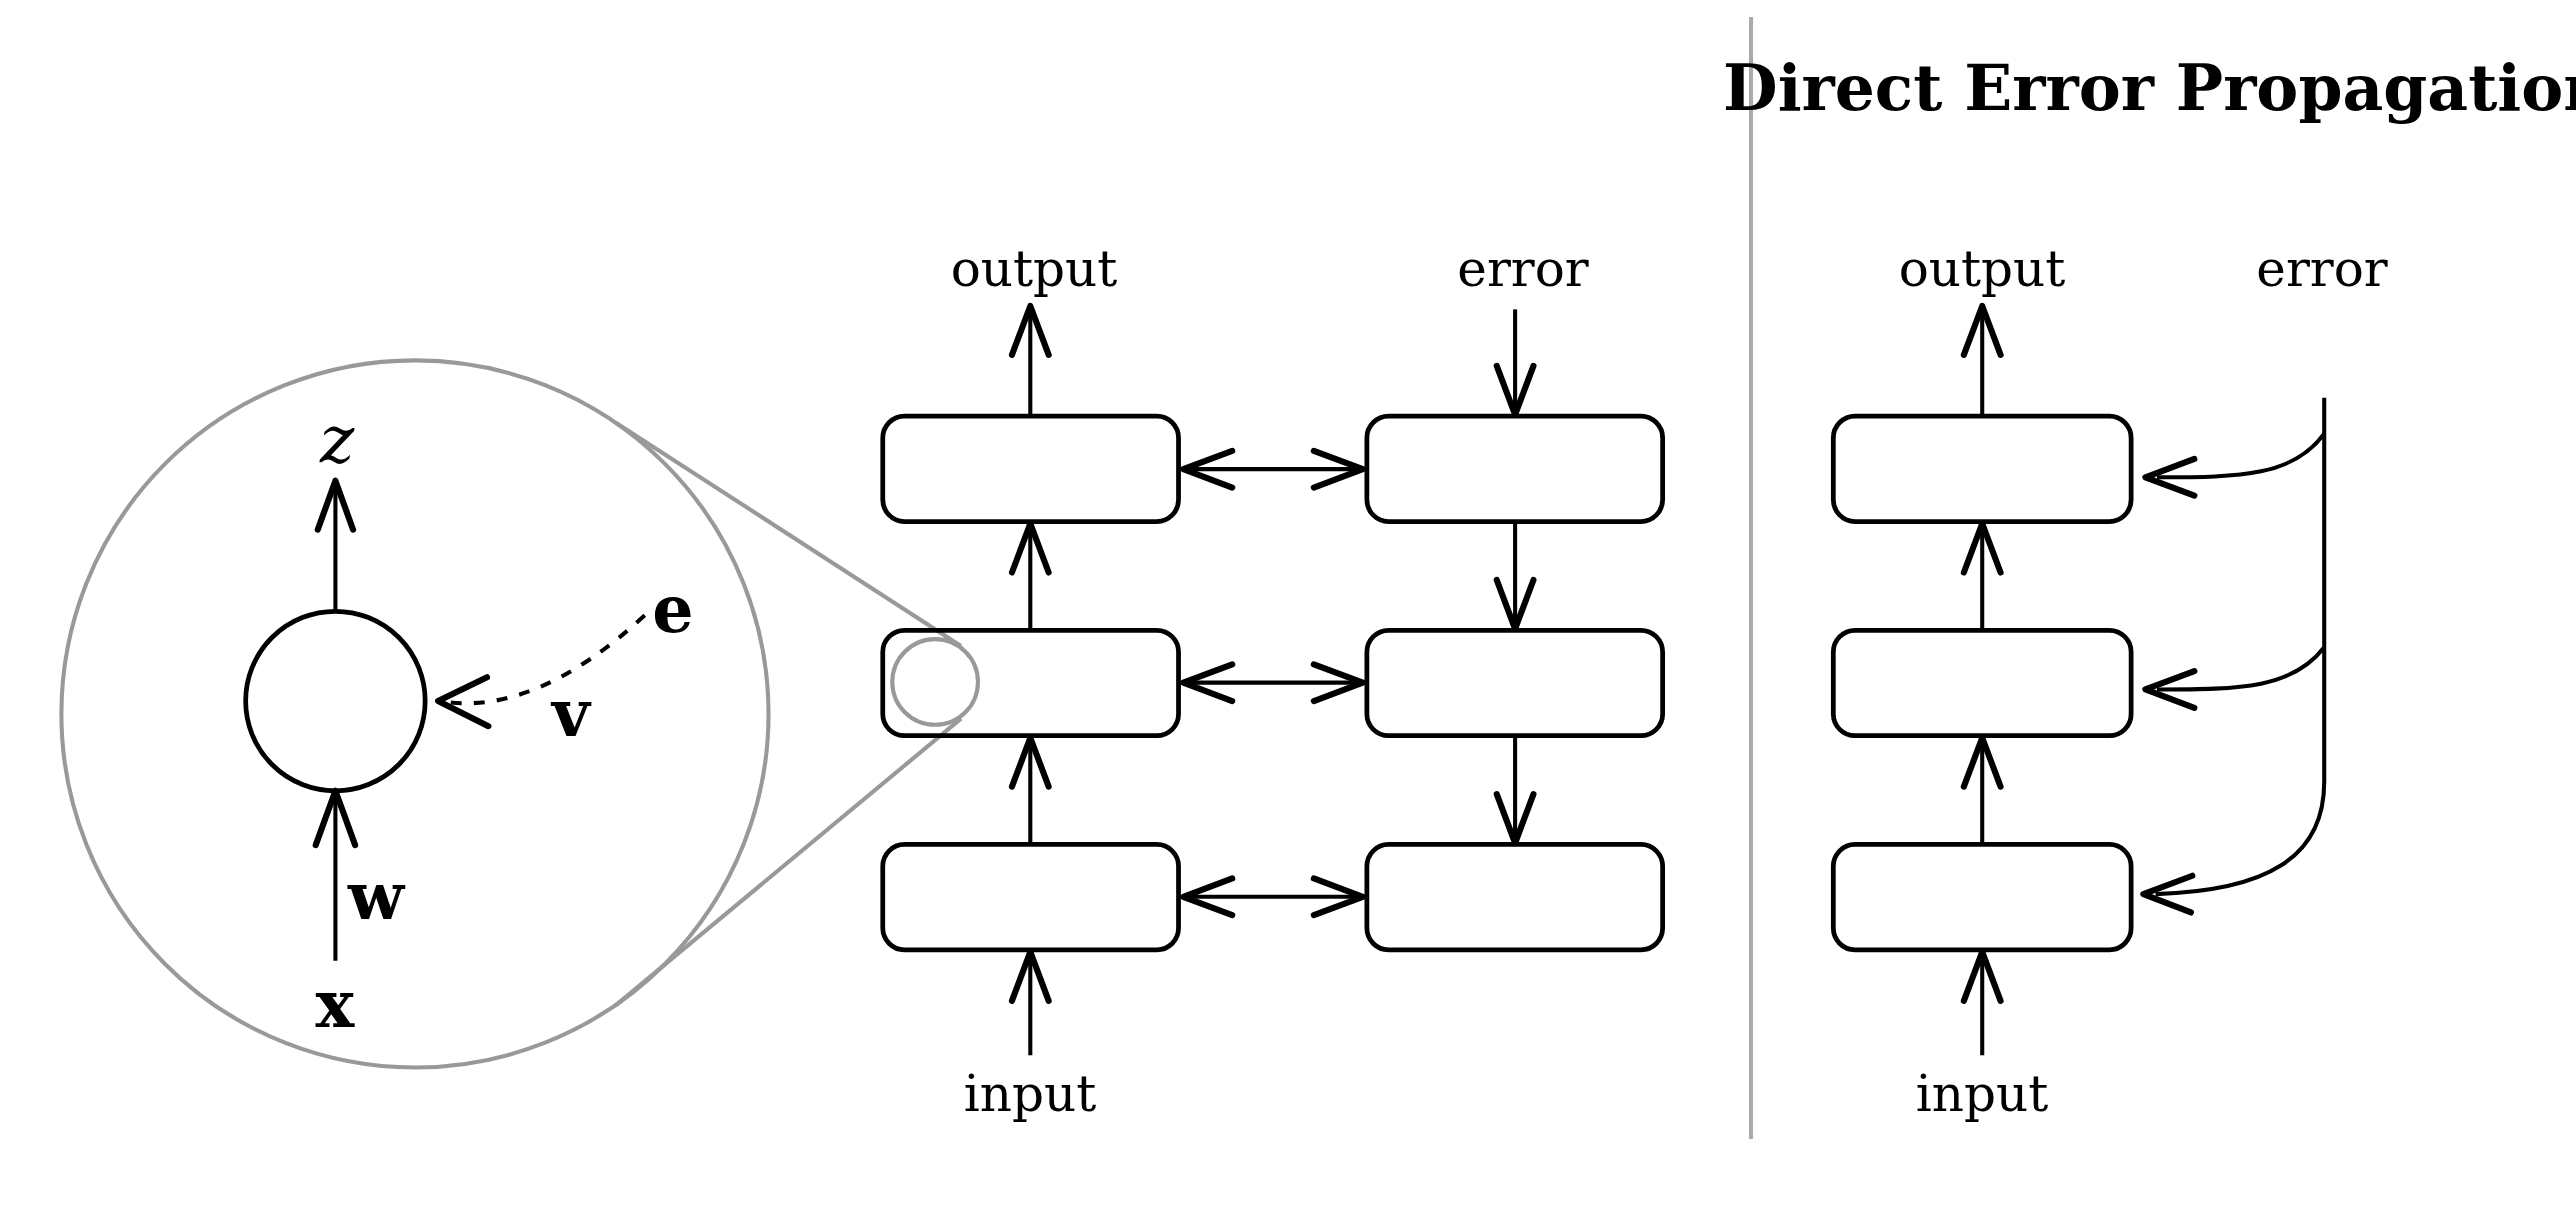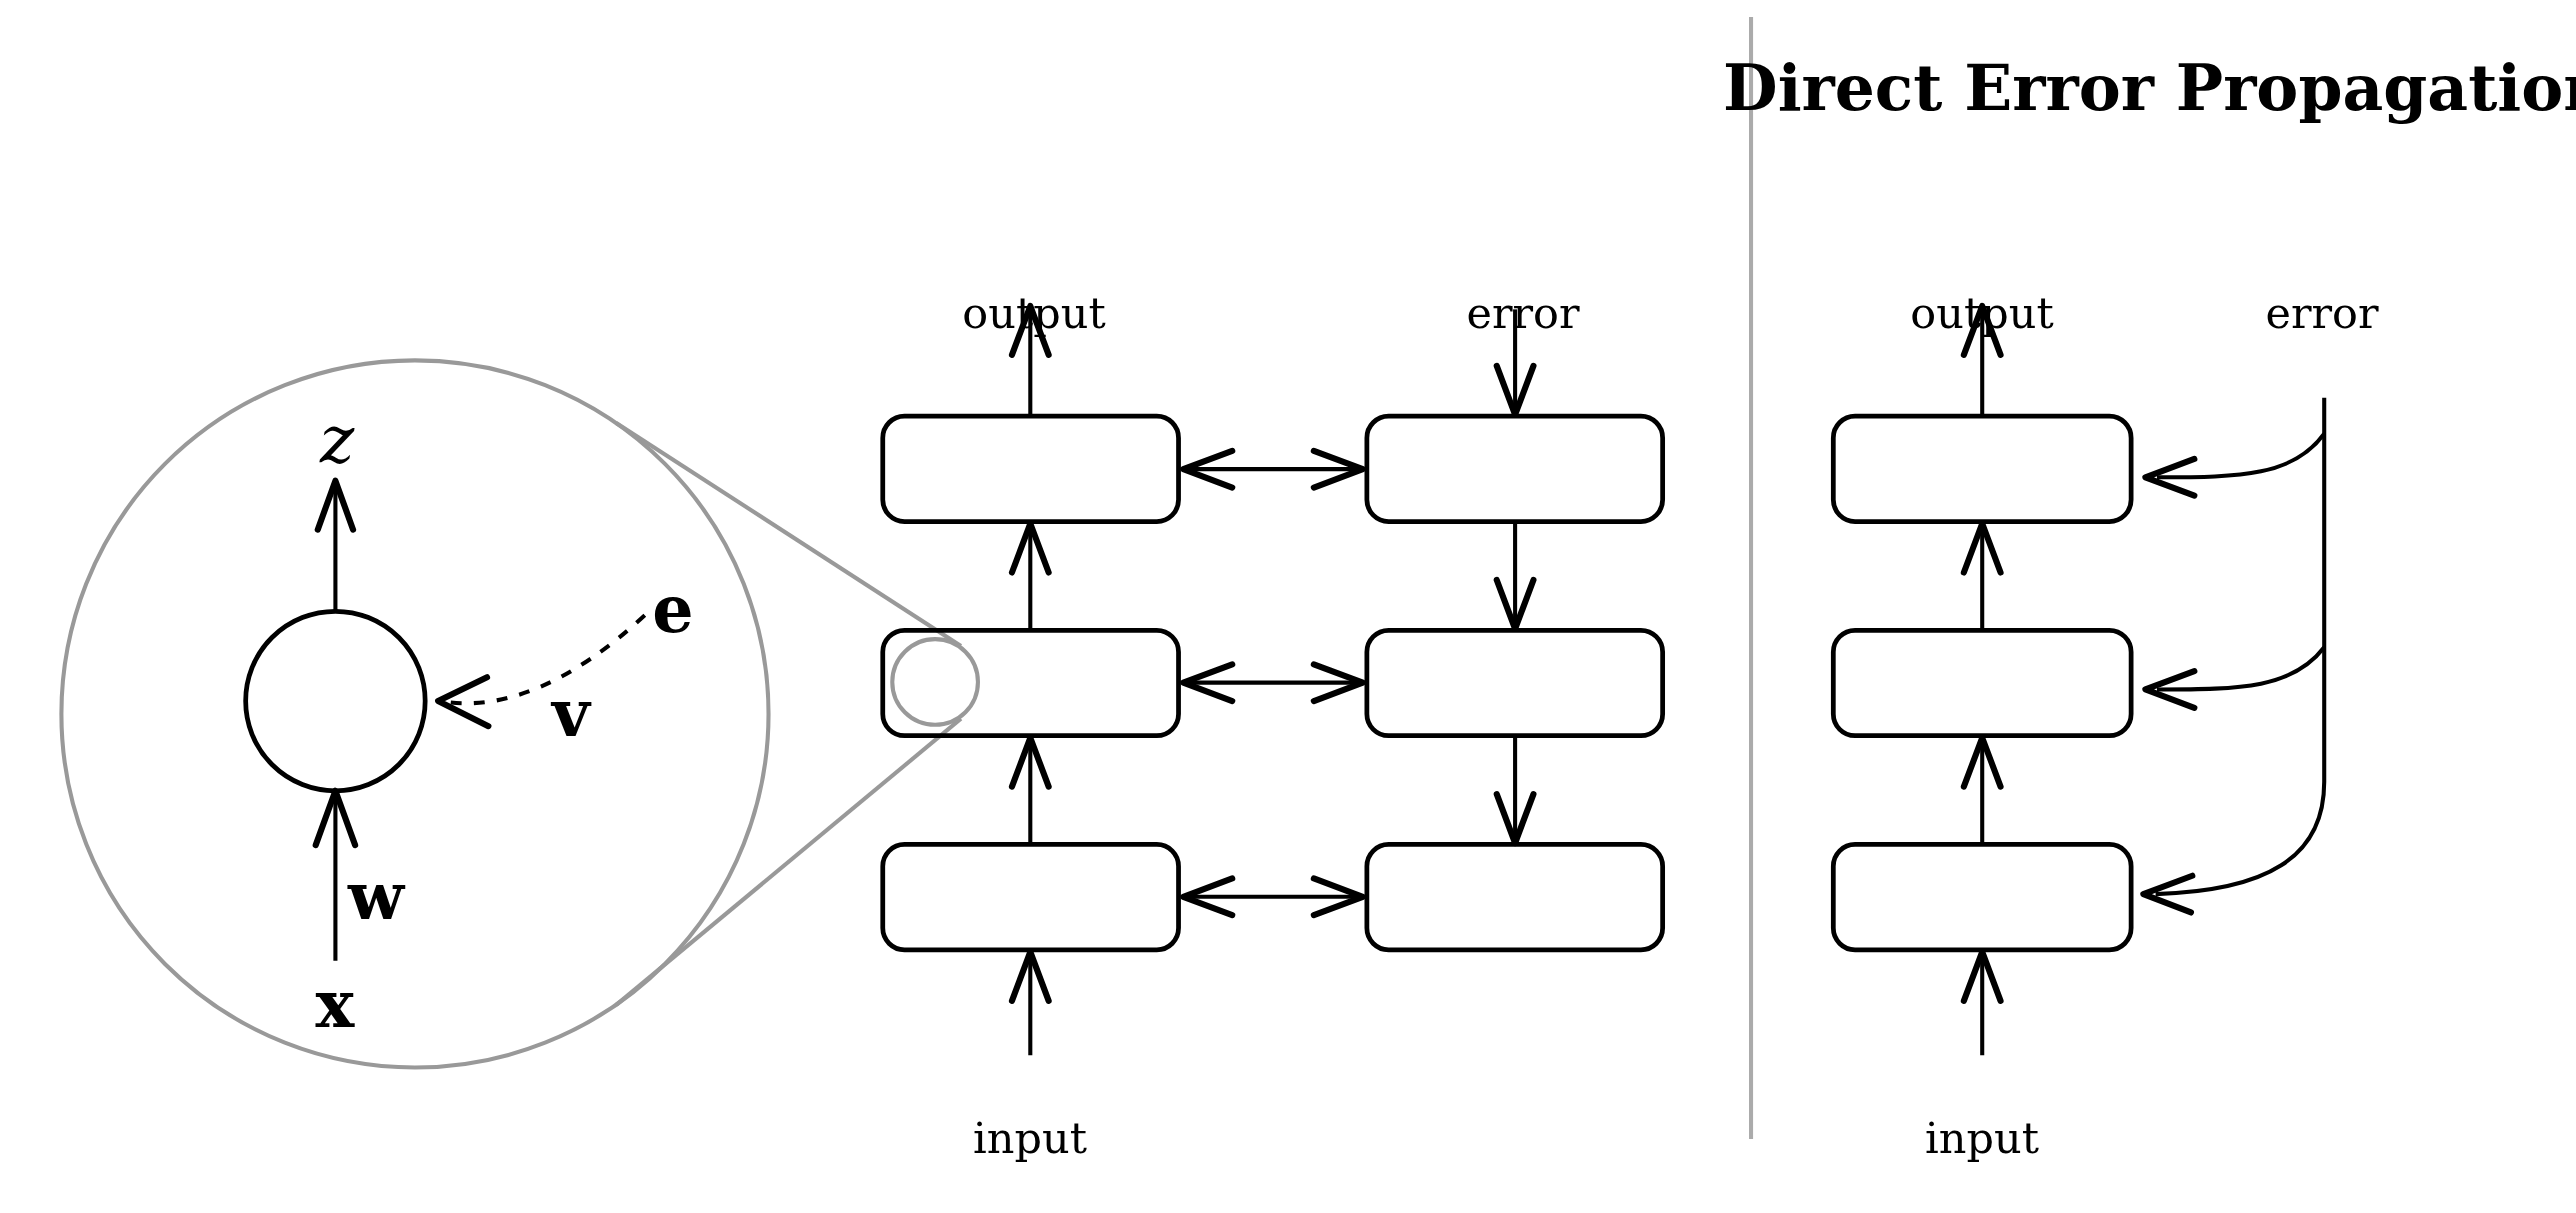--- a/index.html
+++ b/index.html
@@ -1,21 +1,21 @@
 <!DOCTYPE html>
 <html style="font-size:11px"><head>
 <meta charset="utf-8">
 <style>
   html,body{margin:0;padding:0;background:#ffffff;}
   #figure{position:relative;width:2576px;height:1213px;background:#ffffff;overflow:hidden;
           font-family:"DejaVu Serif", serif;}
   #figure svg{position:absolute;left:0;top:0;}
   .lbl{position:absolute;transform:translate(-50%,-50%);color:#000;white-space:nowrap;line-height:1;}
   .title{font-size:63px;font-weight:bold;}
-  .io{font-size:43px;margin-top:44px;}
+  .io{font-size:50px;}
   .math-it{font-size:65px;font-style:italic;}
   .vec{font-size:65px;font-weight:bold;}
   .box{fill:none;stroke:#000;stroke-width:7;}
   .head{fill:none;stroke:#000;stroke-width:9;stroke-linecap:round;stroke-linejoin:round;}
   .shaft{fill:none;stroke:#000;stroke-width:6;stroke-linecap:butt;}
   .gray{fill:none;stroke:#999999;stroke-width:6;}
   .divider{fill:none;stroke:#ababab;stroke-width:6;}
   .dashed{fill:none;stroke:#000;stroke-width:6;stroke-dasharray:16 18;stroke-linecap:butt;}
 </style>
 </head>

